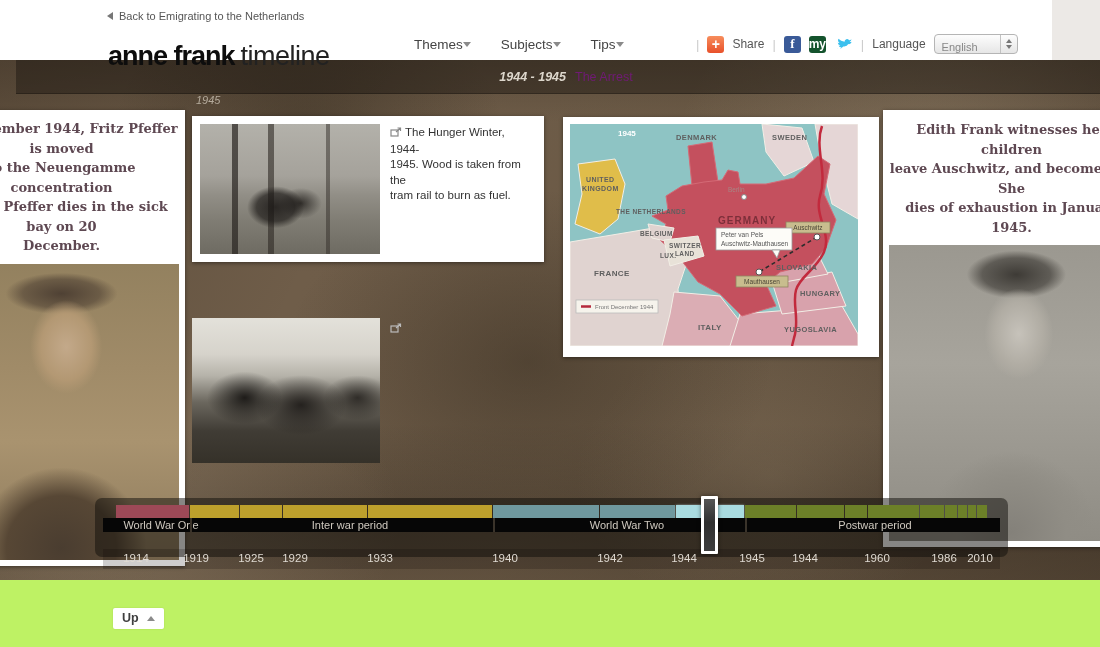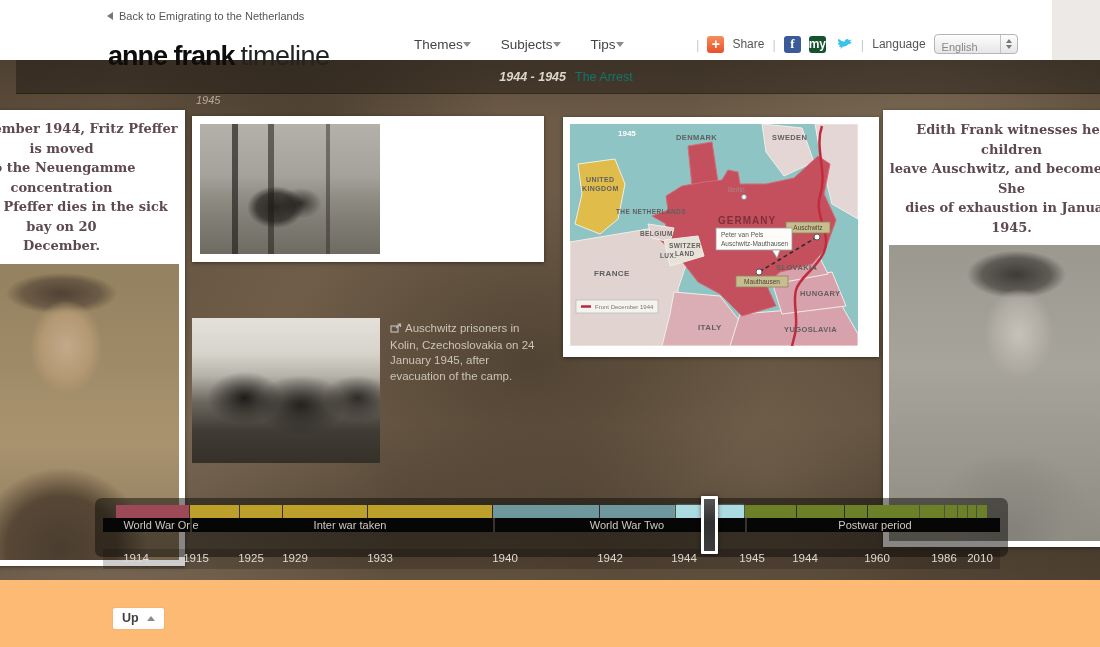--- a/index.html
+++ b/index.html
@@ -37,21 +37,21 @@
       radial-gradient(520px 340px at 8% 88%, rgba(200,180,150,0.28), transparent 60%),
       radial-gradient(340px 240px at 48% 58%, rgba(38,30,20,0.38), transparent 72%),
       radial-gradient(280px 200px at 28% 14%, rgba(35,28,18,0.42), transparent 70%),
       radial-gradient(300px 220px at 70% 80%, rgba(180,160,130,0.18), transparent 65%),
       linear-gradient(115deg, rgba(55,44,32,0.35) 0%, transparent 30%, rgba(95,80,60,0.25) 55%, rgba(48,38,27,0.4) 100%),
       linear-gradient(to bottom, rgba(30,24,16,0.25) 0%, transparent 12%, transparent 70%, rgba(28,22,15,0.35) 88%, rgba(40,32,22,0.2) 100%);
     z-index:0;}
   #banner{position:absolute;top:60px;left:16px;width:1100px;height:33px;background:rgba(22,17,11,0.42);
     border-bottom:1px solid rgba(0,0,0,0.25);display:flex;align-items:center;justify-content:center;z-index:1;}
   .banner-years{font-style:italic;font-weight:bold;font-size:12.5px;color:#ddd7cc;margin-right:9px;}
-  .banner-title{font-size:12.5px;color:#0f766e;}
+  .banner-title{font-size:12.5px;color:#701a75;}
 
   
   .card{position:absolute;background:#fff;box-shadow:0 1px 4px rgba(0,0,0,0.45);z-index:2;}
   .serif-text{font-family:"DejaVu Serif","Liberation Serif",serif;font-weight:bold;font-size:13px;
       line-height:1.5;color:#5e4852;text-align:center;white-space:pre-line;}
   .year-marker{position:absolute;left:196px;top:94px;font-size:11px;font-style:italic;color:#b5ab9c;z-index:2;}
 
   #card-pfeffer{left:-62px;top:110px;width:235px;padding:6px;}
   #card-pfeffer .serif-text{padding:3px 1px 8px;}
   .photo{position:relative;}
@@ -98,21 +98,21 @@
   #tl-period-row{position:absolute;left:8px;right:8px;top:20px;height:14px;background:#060606;}
   .tl-period{position:absolute;top:1px;transform:translateX(-58px);font-size:11px;color:#cfc9bf;white-space:nowrap;}
   .tl-gap{position:absolute;top:0;width:2px;height:14px;background:#3a332a;}
   #tl-year-row{position:absolute;left:8px;right:8px;top:51px;height:20px;background:rgba(8,6,4,0.2);}
   .tl-year{position:absolute;top:3px;transform:translateX(-58px);font-size:11.5px;color:#dfdad2;}
   .tl-period,.tl-year{left:0;width:116px;text-align:center;}
   #tl-slider{position:absolute;top:-2px;width:11px;height:52px;border:3px solid #ffffff;border-radius:1px;
       background:linear-gradient(180deg,#565656,#303030 45%,#3d3d3d);box-shadow:0 0 4px rgba(0,0,0,0.5);cursor:grab;}
 
   
-  #footer{position:absolute;top:580px;left:0;width:1100px;height:67px;background:#fdba74;z-index:4;}
+  #footer{position:absolute;top:580px;left:0;width:1100px;height:67px;background:#bef264;z-index:4;}
   #up-button{position:absolute;left:113px;top:28px;background:#fff;padding:3px 9px 4px;border-radius:2px;
       font-size:12.5px;font-weight:bold;color:#3f3f3f;display:flex;align-items:center;gap:8px;
       box-shadow:0 0 2px rgba(0,0,0,0.12);}
   .up-tri{width:0;height:0;border-left:4px solid transparent;border-right:4px solid transparent;border-bottom:5px solid #8a8a8a;}
 
   
   text{font-family:"Liberation Sans",sans-serif;}
   .mlbl{fill:#5f5f5f;font-weight:bold;letter-spacing:0.4px;}
 </style>
 </head>
@@ -178,33 +178,40 @@
   <div class="card" id="card-pfeffer">
     <div class="serif-text">In November 1944, Fritz Pfeffer is moved
 to the Neuengamme concentration
 camp. Pfeffer dies in the sick bay on 20
 December.</div>
     <div class="photo" id="pfeffer-photo"></div>
   </div>
 
   <div class="card" id="card-hunger">
     <div id="hunger-photo"></div>
+    <div class="caption" id="hunger-caption">
+      <span class="popup-icon">
+        <svg width="12" height="10" viewBox="0 0 12 10">
+            <rect x="1" y="3" width="7" height="6" fill="none" stroke="#888" stroke-width="1.2"></rect>
+            <path d="M6,5 L10.5,1 M7.5,1 h3 v3" fill="none" stroke="#888" stroke-width="1.2"></path>
+          </svg>
+      </span><span class="cap-text">The Hunger Winter, 1944-
+1945. Wood is taken from the
+tram rail to burn as fuel.</span>
+    </div>
   </div>
 
   <div id="kolin-photo"></div>
   <div id="kolin-caption">
     <span class="popup-icon">
       <svg width="12" height="10" viewBox="0 0 12 10">
           <rect x="1" y="3" width="7" height="6" fill="none" stroke="#bbb" stroke-width="1.2"></rect>
           <path d="M6,5 L10.5,1 M7.5,1 h3 v3" fill="none" stroke="#bbb" stroke-width="1.2"></path>
         </svg>
-    </span><span class="cap-text">Auschwitz prisoners in
-Kolin, Czechoslovakia on 24
-January 1945, after
-evacuation of the camp.</span>
+    </span>
   </div>
 
   <div class="card" id="card-map">
     <svg width="288" height="222" viewBox="0 0 288 222">
       <rect width="288" height="222" fill="#8ec4c4"></rect>
       <polygon points="245,0 288,0 288,95 262,80 252,40" fill="#e5d6d6" stroke="#f2eee6" stroke-width="1"></polygon>
       <polygon points="192,0 232,4 244,38 214,52 196,28" fill="#e5d6d6" stroke="#f2eee6" stroke-width="1"></polygon>
       <polygon points="0,118 60,108 95,102 118,135 108,165 112,222 0,222" fill="#e0d3d0" stroke="#f2eee6" stroke-width="1"></polygon>
       <polygon points="8,40 45,35 55,60 48,95 30,110 5,100 12,70" fill="#e0bd4a" stroke="#f2eee6" stroke-width="1"></polygon>
       <polygon points="104,168 150,172 172,200 188,222 92,222 100,190" fill="#dbadb4" stroke="#f2eee6" stroke-width="1"></polygon>
@@ -273,30 +280,30 @@
         <div class="tl-seg" style="left: 750px; width: 21.5px; background: rgb(108, 128, 40);"></div>
         <div class="tl-seg" style="left: 773px; width: 50.5px; background: rgb(108, 128, 40);"></div>
         <div class="tl-seg" style="left: 825px; width: 23.5px; background: rgb(108, 128, 40);"></div>
         <div class="tl-seg" style="left: 850px; width: 11.5px; background: rgb(108, 128, 40);"></div>
         <div class="tl-seg" style="left: 863px; width: 8.5px; background: rgb(108, 128, 40);"></div>
         <div class="tl-seg" style="left: 873px; width: 7.5px; background: rgb(108, 128, 40);"></div>
         <div class="tl-seg" style="left: 882px; width: 9.5px; background: rgb(108, 128, 40);"></div>
       </div>
     <div id="tl-period-row">
         <div class="tl-period" style="left: 58px;">World War One</div>
-        <div class="tl-period" style="left: 247px;">Inter war taken</div>
+        <div class="tl-period" style="left: 247px;">Inter war period</div>
         <div class="tl-period" style="left: 524px;">World War Two</div>
         <div class="tl-period" style="left: 772px;">Postwar period</div>
         <div class="tl-gap" style="left: 87px;"></div>
         <div class="tl-gap" style="left: 390px;"></div>
         <div class="tl-gap" style="left: 642px;"></div>
       </div>
     <div id="tl-year-row">
         <div class="tl-year" style="left: 33px;">1914</div>
-        <div class="tl-year" style="left: 93px;">1915</div>
+        <div class="tl-year" style="left: 93px;">1919</div>
         <div class="tl-year" style="left: 148px;">1925</div>
         <div class="tl-year" style="left: 192px;">1929</div>
         <div class="tl-year" style="left: 277px;">1933</div>
         <div class="tl-year" style="left: 402px;">1940</div>
         <div class="tl-year" style="left: 507px;">1942</div>
         <div class="tl-year" style="left: 581px;">1944</div>
         <div class="tl-year" style="left: 649px;">1945</div>
         <div class="tl-year" style="left: 702px;">1944</div>
         <div class="tl-year" style="left: 774px;">1960</div>
         <div class="tl-year" style="left: 841px;">1986</div>

